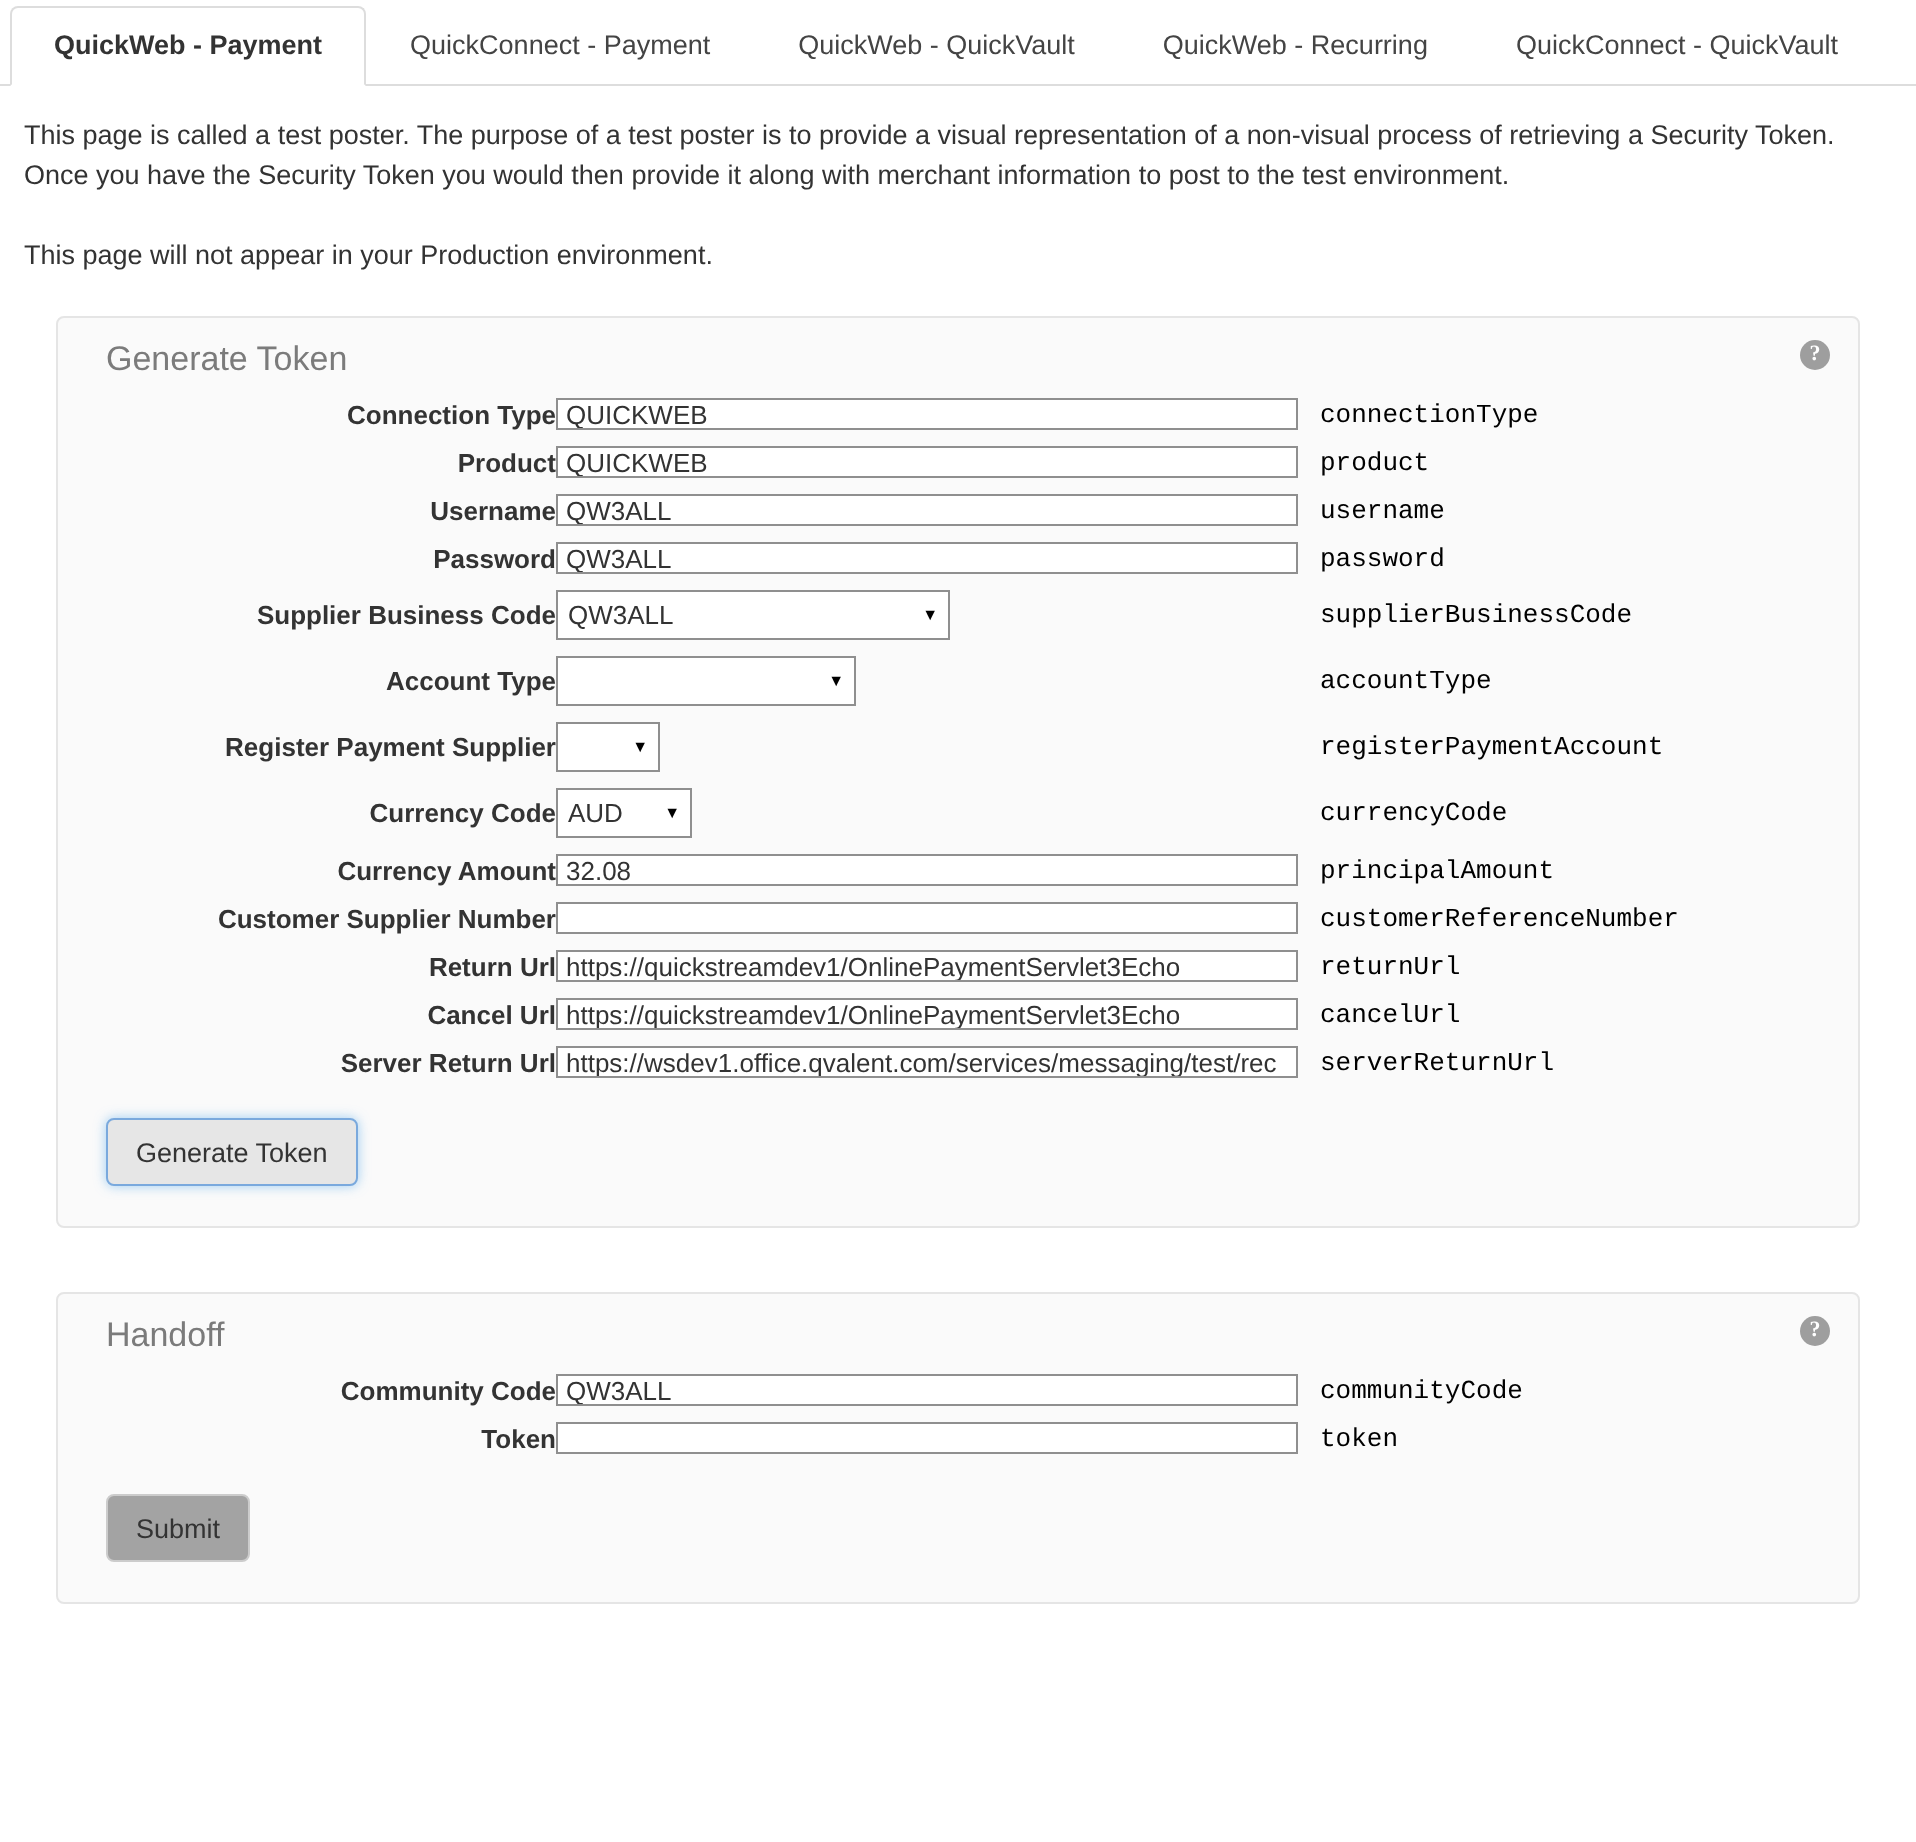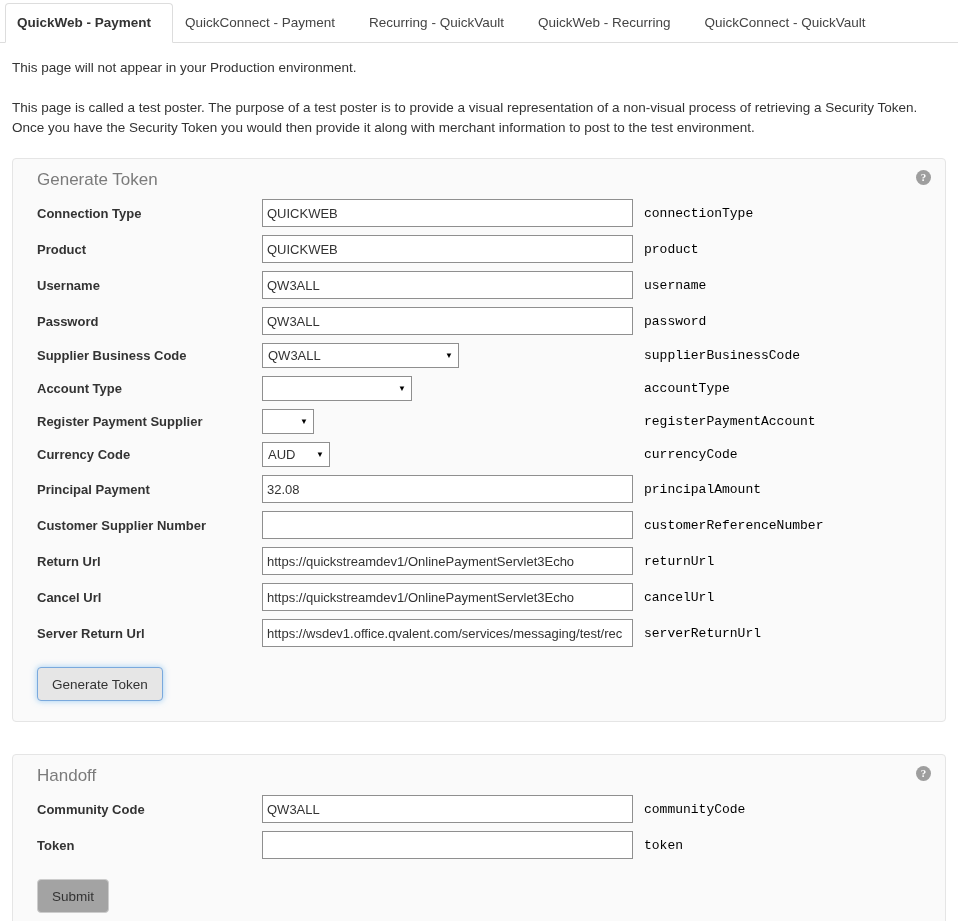--- a/index.html
+++ b/index.html
@@ -5,56 +5,56 @@
   * { margin:0; padding:0; box-sizing:content-box; }
   html,body { background:#fff; }
   body {
     width:958px; height:921px; overflow:hidden;
     font-family:"Liberation Sans", sans-serif; color:#333;
   }
 
   
   .tabbar { list-style:none; display:flex; border-bottom:1px solid #ddd; padding-left:5px; margin-top:3px; }
   .tab {
-    font-size:13.5px; color:#444; padding:11px 21px 12px 11px;
+    font-size:13.5px; color:#444; padding:11px 21px 12px 21px;
     border:1px solid transparent; margin-bottom:-1px; cursor:pointer; white-space:nowrap;
   }
   .tab.active {
     font-weight:bold; color:#333; background:#fff;
     border:1px solid #ddd; border-bottom:1px solid #fff;
     border-radius:4px 4px 0 0;
   }
 
   
   .intro { padding:15px 12px 0 12px; }
   .intro p { font-size:13.5px; line-height:20px; margin-bottom:20px; width:934px; }
 
   
   .panel {
-    position:relative; margin:0 12px; background:#fafafa;
+    position:relative; margin:0 28px; background:#fafafa;
     border:1px solid #e5e5e5; border-radius:4px;
     padding:10px 24px 20px 24px;
   }
   .panel.handoff { margin-top:32px; }
   .panel-title { font-size:17px; font-weight:normal; color:#7b7b7b; line-height:22px; }
   .help {
     position:absolute; top:11px; right:14px;
     width:15px; height:15px; border-radius:50%;
     background:#9e9e9e; color:#fff; font-size:11px; font-weight:bold;
     text-align:center; line-height:15px; cursor:pointer;
     font-family:"Liberation Serif", serif;
   }
 
   
   .form { margin-top:8px; }
   .row { display:flex; align-items:center; margin-bottom:8px; }
-  .flabel { width:225px; flex:0 0 225px; font-size:13px; font-weight:bold; color:#333; }
+  .flabel { width:225px; flex:0 0 225px; font-size:13px; font-weight:bold; color:#333;text-align:right; }
   .ctrl { width:371px; flex:0 0 371px; }
   .tinput {
-    width:371px; height:28px; box-sizing:border-box;
+    width:371px; height:16px; box-sizing:border-box;
     border:1px solid #8f8f8f; background:#fff; color:#333;
     font-family:"Liberation Sans", sans-serif; font-size:13px;
     padding:2px 4px; border-radius:0; display:block;
   }
   .selwrap { position:relative; display:inline-block; height:25px; }
   .selwrap select {
     -webkit-appearance:none; appearance:none;
     width:100%; height:25px; box-sizing:border-box;
     border:1px solid #8f8f8f; background:#fff; color:#333;
     font-family:"Liberation Sans", sans-serif; font-size:13px;
@@ -81,28 +81,28 @@
     box-shadow:0 0 6px rgba(82,168,236,0.55);
   }
   .btn-submit { background:#a3a3a3; border:1px solid #ccc; }
 </style>
 </head>
 <body>
 
 <ul class="tabbar">
   <li class="tab active">QuickWeb - Payment</li>
   <li class="tab">QuickConnect - Payment</li>
-  <li class="tab">Recurring - QuickVault</li>
+  <li class="tab">QuickWeb - QuickVault</li>
   <li class="tab">QuickWeb - Recurring</li>
   <li class="tab">QuickConnect - QuickVault</li>
 </ul>
 
 <div class="intro">
+  <p>This page is called a test poster. The purpose of a test poster is to provide a visual representation of a non-visual process of retrieving a Security Token. Once you have the Security Token you would then provide it along with merchant information to post to the test environment.</p>
   <p>This page will not appear in your Production environment.</p>
-  <p>This page is called a test poster. The purpose of a test poster is to provide a visual representation of a non-visual process of retrieving a Security Token. Once you have the Security Token you would then provide it along with merchant information to post to the test environment.</p>
 </div>
 
 <div class="panel">
   <div class="panel-title">Generate Token</div>
   <span class="help">?</span>
 
   <div class="form">
 
     <div class="row">
       <span class="flabel">Connection Type</span>
@@ -183,21 +183,21 @@
             <option>AUD</option>
           </select>
           <span class="caret">▼</span>
         </span>
       </span>
       <span class="fname">currencyCode</span>
     </div>
 
 
     <div class="row">
-      <span class="flabel">Principal Payment</span>
+      <span class="flabel">Currency Amount</span>
       <span class="ctrl">
           <input type="text" class="tinput" value="32.08" style="">
         </span>
       <span class="fname">principalAmount</span>
     </div>
 
     <div class="row">
       <span class="flabel">Customer Supplier Number</span>
       <span class="ctrl">
           <input type="text" class="tinput" value="" style="">

